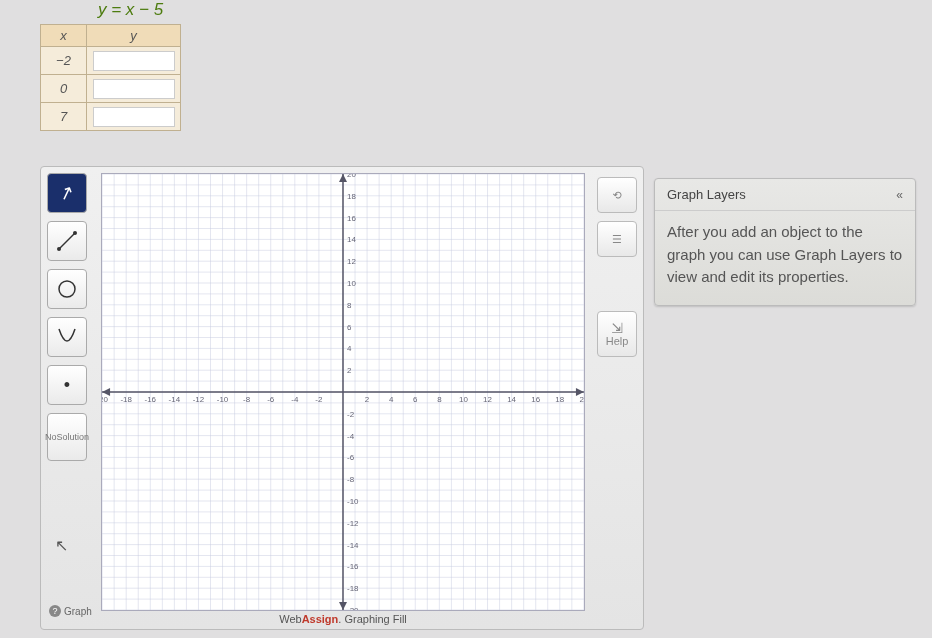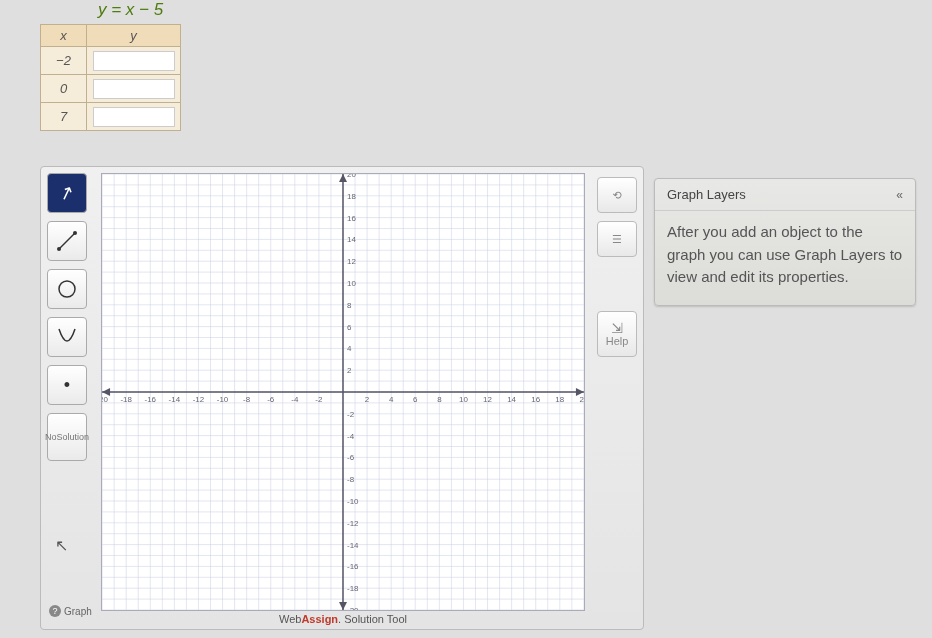--- a/index.html
+++ b/index.html
@@ -404,21 +404,21 @@
       <span>☰</span>
     </div>
     <div style="height:38px"></div>
     <div class="small-btn fill">
       <span class="bucket">⇲</span>
       <span>Help</span>
     </div>
   </div>
 
   <div class="footer-brand">
-    <span class="web">Web</span><span class="assign">Assign</span><span>. Solution Tool</span>
+    <span class="web">Web</span><span class="assign">Assign</span><span>. Graphing Fill</span>
   </div>
 </div>
 
 <div class="layers-panel">
   <div class="layers-header">
     <span>Graph Layers</span>
     <span class="collapse">«</span>
   </div>
   <div class="layers-body">After you add an object to the graph you can use Graph Layers to view and edit its properties.</div>
 </div>

